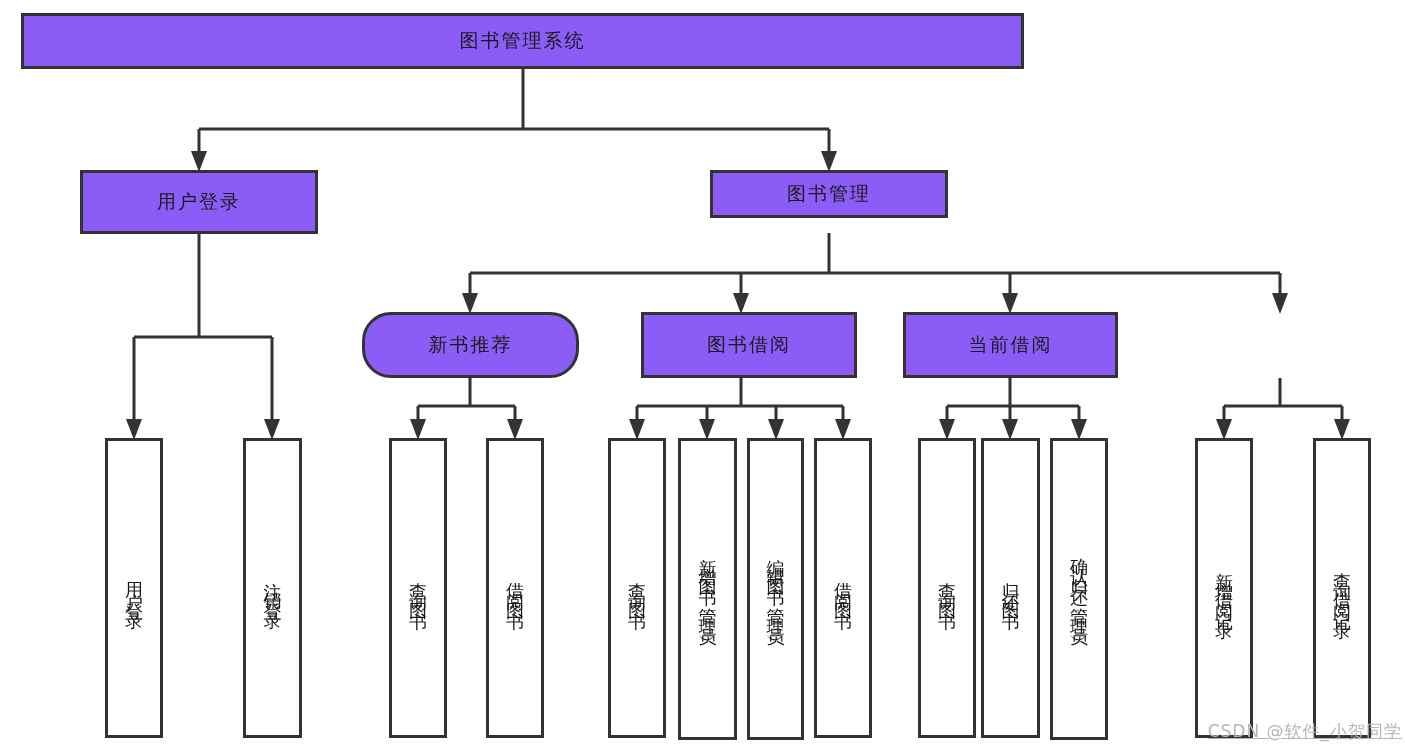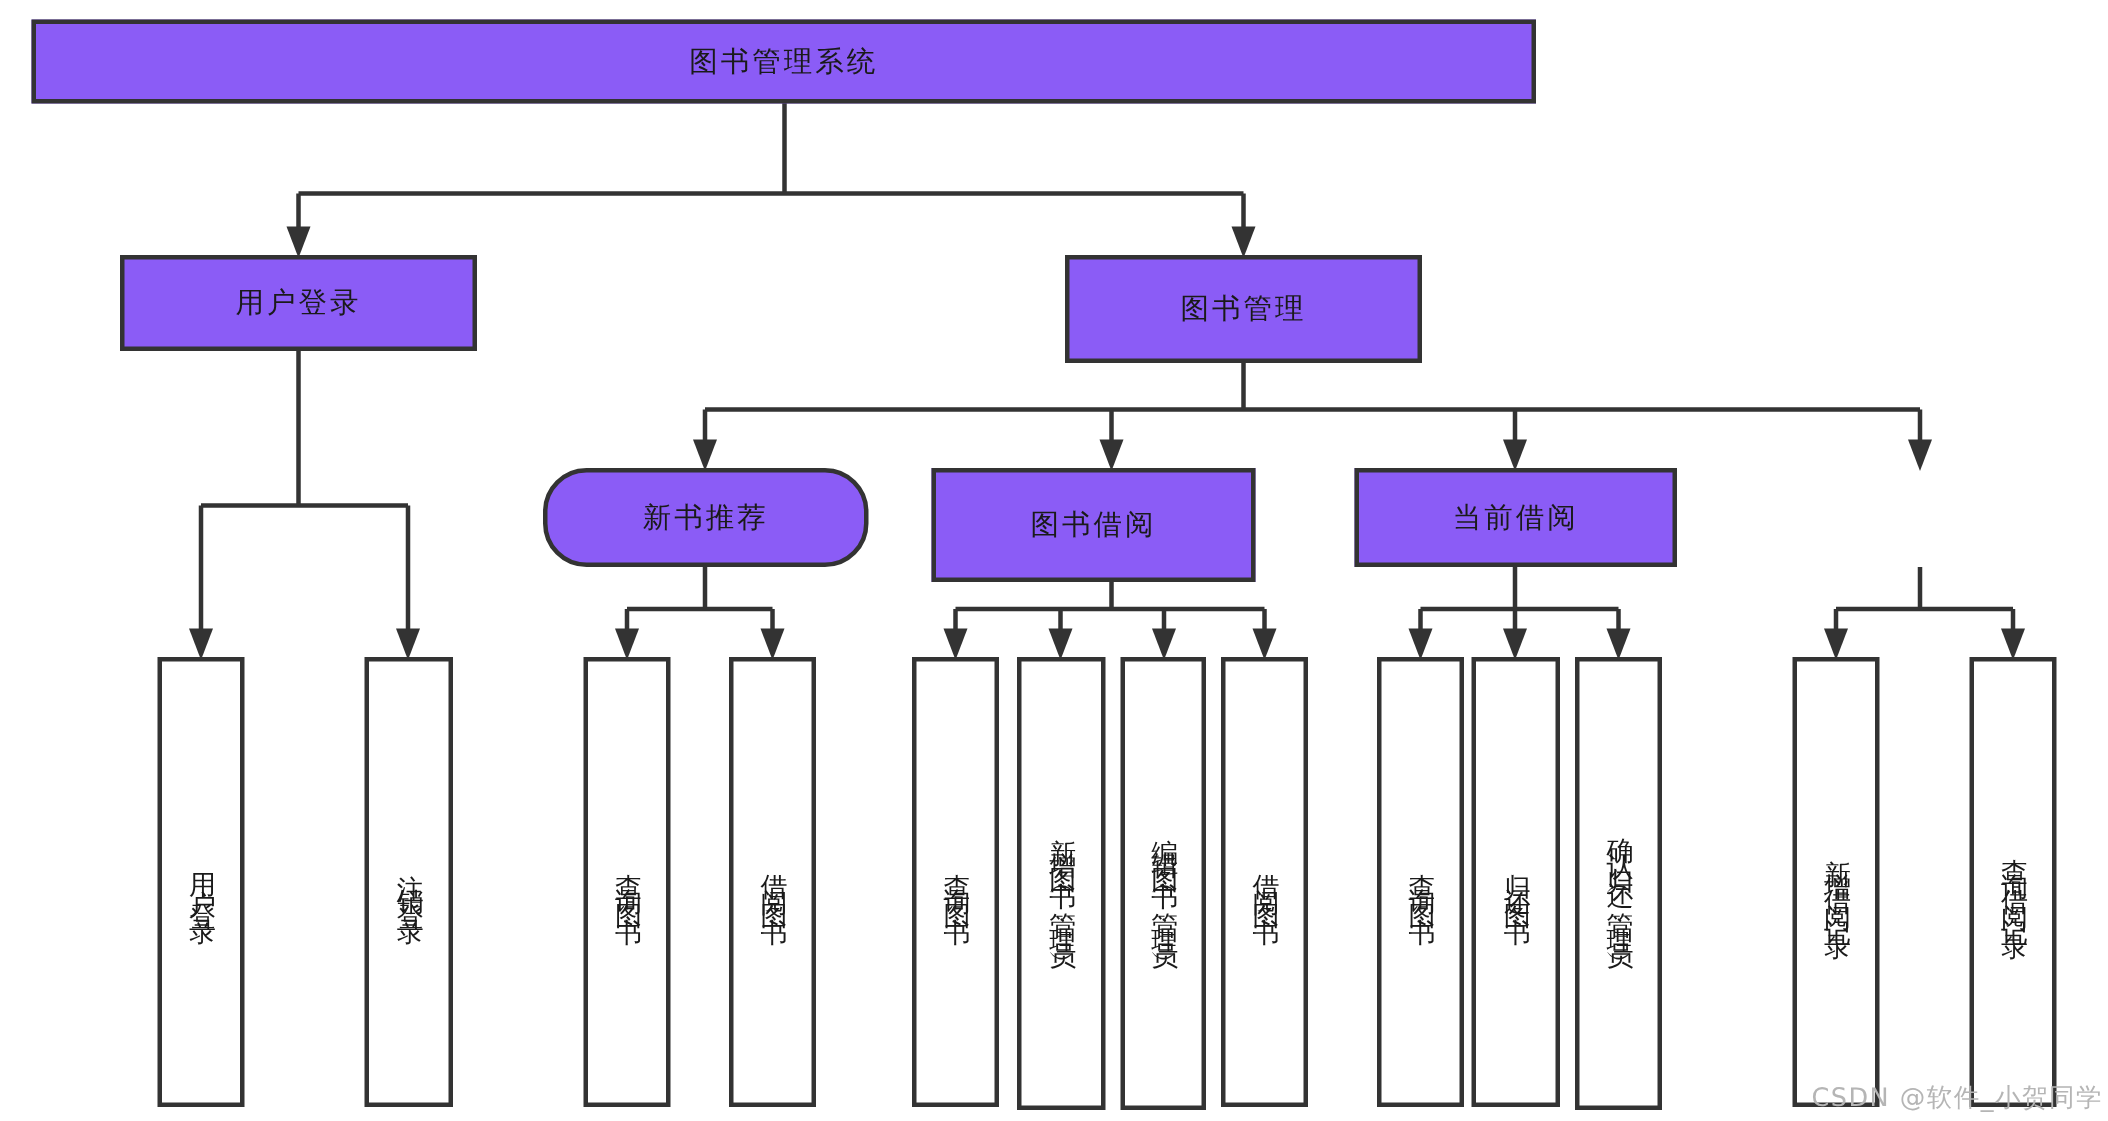--- a/index.html
+++ b/index.html
@@ -14,21 +14,21 @@
     font-size:19px;letter-spacing:2px;white-space:nowrap;
   }
   .vbox{
     position:absolute;box-sizing:border-box;border:3px solid #333333;background:#ffffff;
     display:flex;align-items:center;justify-content:center;
     writing-mode:vertical-rl;text-orientation:mixed;
     font-size:18px;letter-spacing:10px;line-height:1;
   }
   .watermark{
     position:absolute;right:3px;bottom:4px;z-index:5;
-    font-size:17px;letter-spacing:1px;color:#b5b5b5;white-space:nowrap;
+    font-size:17px;letter-spacing:1px;color:#b5b5b5;white-space:nowrap;text-decoration:underline;
   }
 </style>
 </head>
 <body>
 
 <div id="stage">
 
   <svg class="wires" viewBox="0 0 1405 747">
     <g stroke="#333333" stroke-width="3" fill="none">
       <path d="
@@ -65,24 +65,24 @@
       <polygon points="1002,419 1018,419 1010,440"></polygon>
       <polygon points="1071,419 1087,419 1079,440"></polygon>
       <polygon points="1216,419 1232,419 1224,440"></polygon>
       <polygon points="1334,419 1350,419 1342,440"></polygon>
     </g>
   </svg>
 
   <div class="box" style="left:21px;top:13px;width:1003px;height:56px;">图书管理系统</div>
 
   <div class="box" style="left:80px;top:170px;width:238px;height:64px;">用户登录</div>
-  <div class="box" style="left:710px;top:170px;width:238px;height:72px;">图书管理</div>
+  <div class="box" style="left:710px;top:170px;width:238px;height:48px;">图书管理</div>
 
   <div class="box" style="left:362px;top:312px;width:217px;height:66px;border-radius:29px;">新书推荐</div>
-  <div class="box" style="left:621px;top:312px;width:216px;height:76px;">图书借阅</div>
+  <div class="box" style="left:641px;top:312px;width:216px;height:66px;">图书借阅</div>
   <div class="box" style="left:903px;top:312px;width:215px;height:66px;">当前借阅</div>
 
   <div class="vbox" style="left:105px;top:438px;width:58px;height:300px;">用户登录</div>
   <div class="vbox" style="left:243px;top:438px;width:59px;height:300px;">注销登录</div>
 
   <div class="vbox" style="left:389px;top:438px;width:58px;height:300px;">查询图书</div>
   <div class="vbox" style="left:486px;top:438px;width:58px;height:300px;">借阅图书</div>
 
   <div class="vbox" style="left:608px;top:438px;width:58px;height:300px;">查询图书</div>
   <div class="vbox" style="left:678px;top:438px;width:59px;height:302px;">新增图书（管理员）</div>

